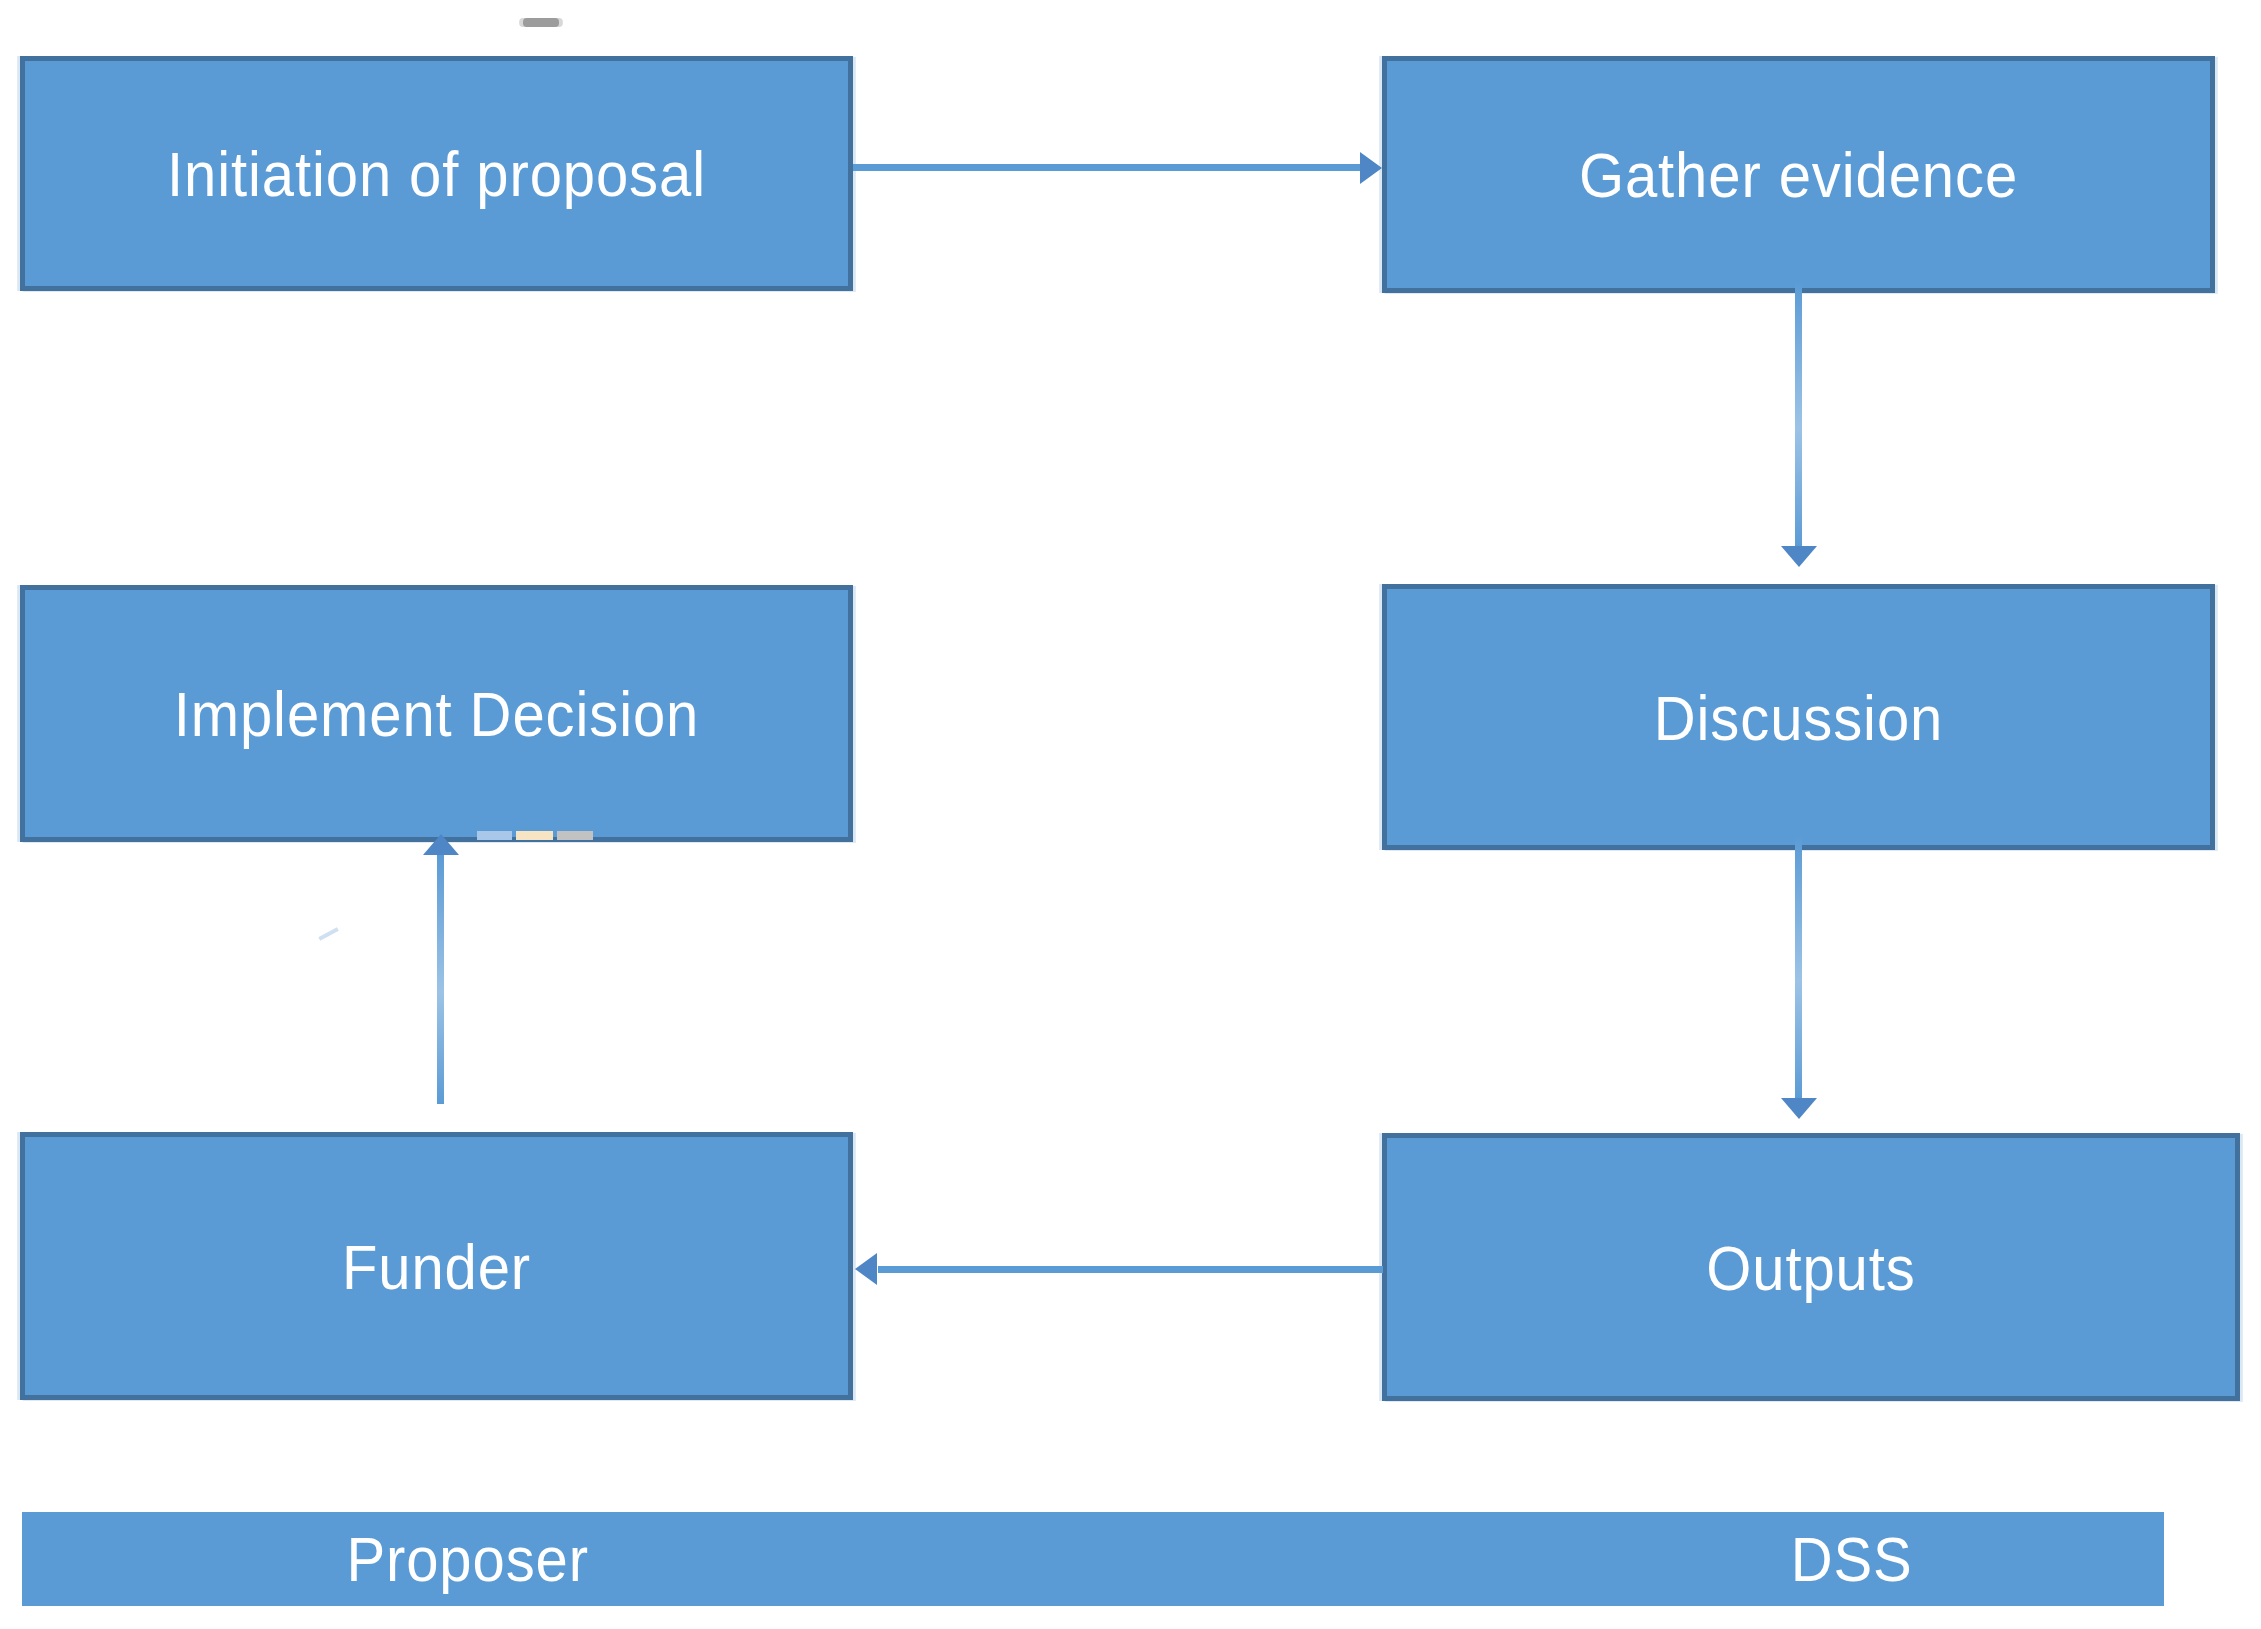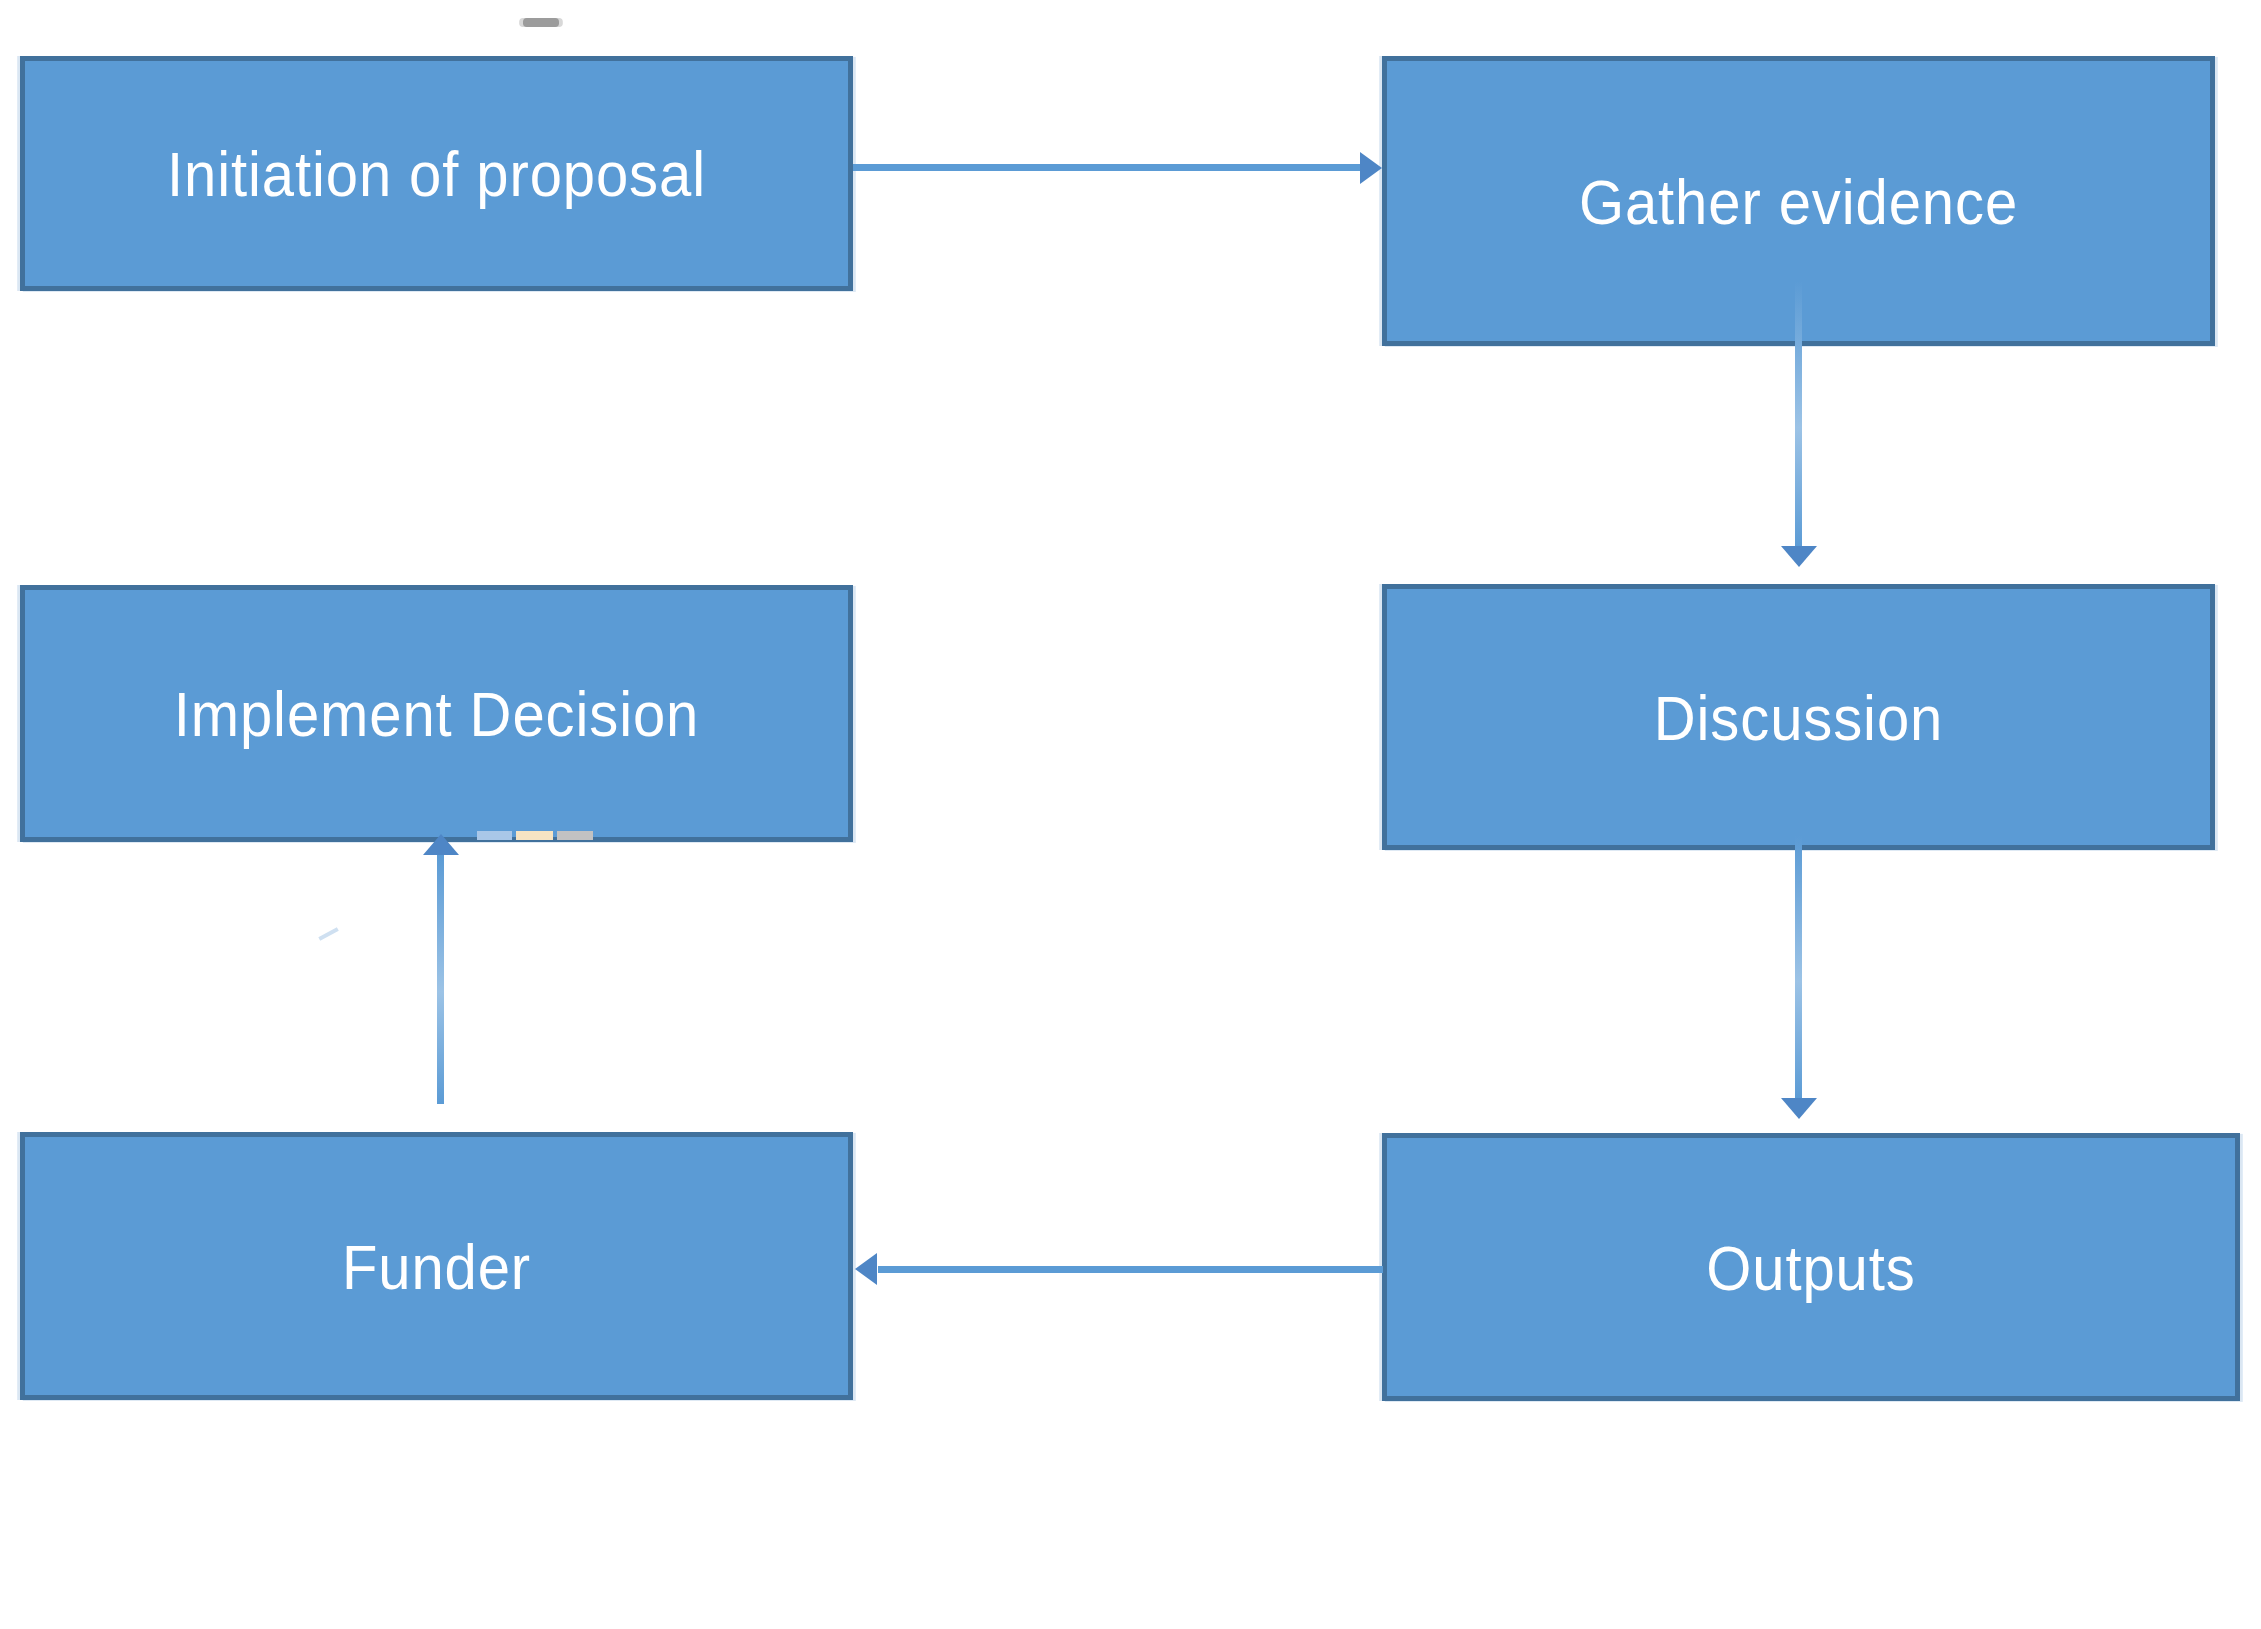--- a/index.html
+++ b/index.html
@@ -113,21 +113,21 @@
 </style>
 </head>
 <body>
 
 <div class="canvas">
 
   <div class="node" style="left:20px; top:44px; width:833px; height:235px;">
     <span class="label">Initiation of proposal</span>
   </div>
 
-  <div class="node" style="left:1382px; top:44px; width:833px; height:290px;">
+  <div class="node" style="left:1382px; top:44px; width:833px; height:237px;">
     <span class="label">Gather evidence</span>
   </div>
 
   <div class="node" style="left:1382px; top:572px; width:833px; height:266px;">
     <span class="label">Discussion</span>
   </div>
 
   <div class="node" style="left:20px; top:573px; width:833px; height:257px;">
     <span class="label">Implement Decision</span>
   </div>
@@ -158,20 +158,24 @@
   <div>
     <div class="hline" style="left:878px; top:1266px; width:505px;"></div>
     <div class="head left" style="left:855px; top:1253px;"></div>
   </div>
 
   <div>
     <div class="vline" style="left:437px; top:855px; height:249px;"></div>
     <div class="head up" style="left:423px; top:834px;"></div>
   </div>
 
+  <div class="lane-bar">
+    <span class="lane-label" style="left:446px;">Proposer</span>
+    <span class="lane-label" style="left:1830px;">DSS</span>
+  </div>
 
   <div class="gray-dash"></div>
   <div>
     <div class="chip blue"></div>
     <div class="chip tan"></div>
     <div class="chip gray"></div>
   </div>
   <div class="faint-dash"></div>
 
 </div>

